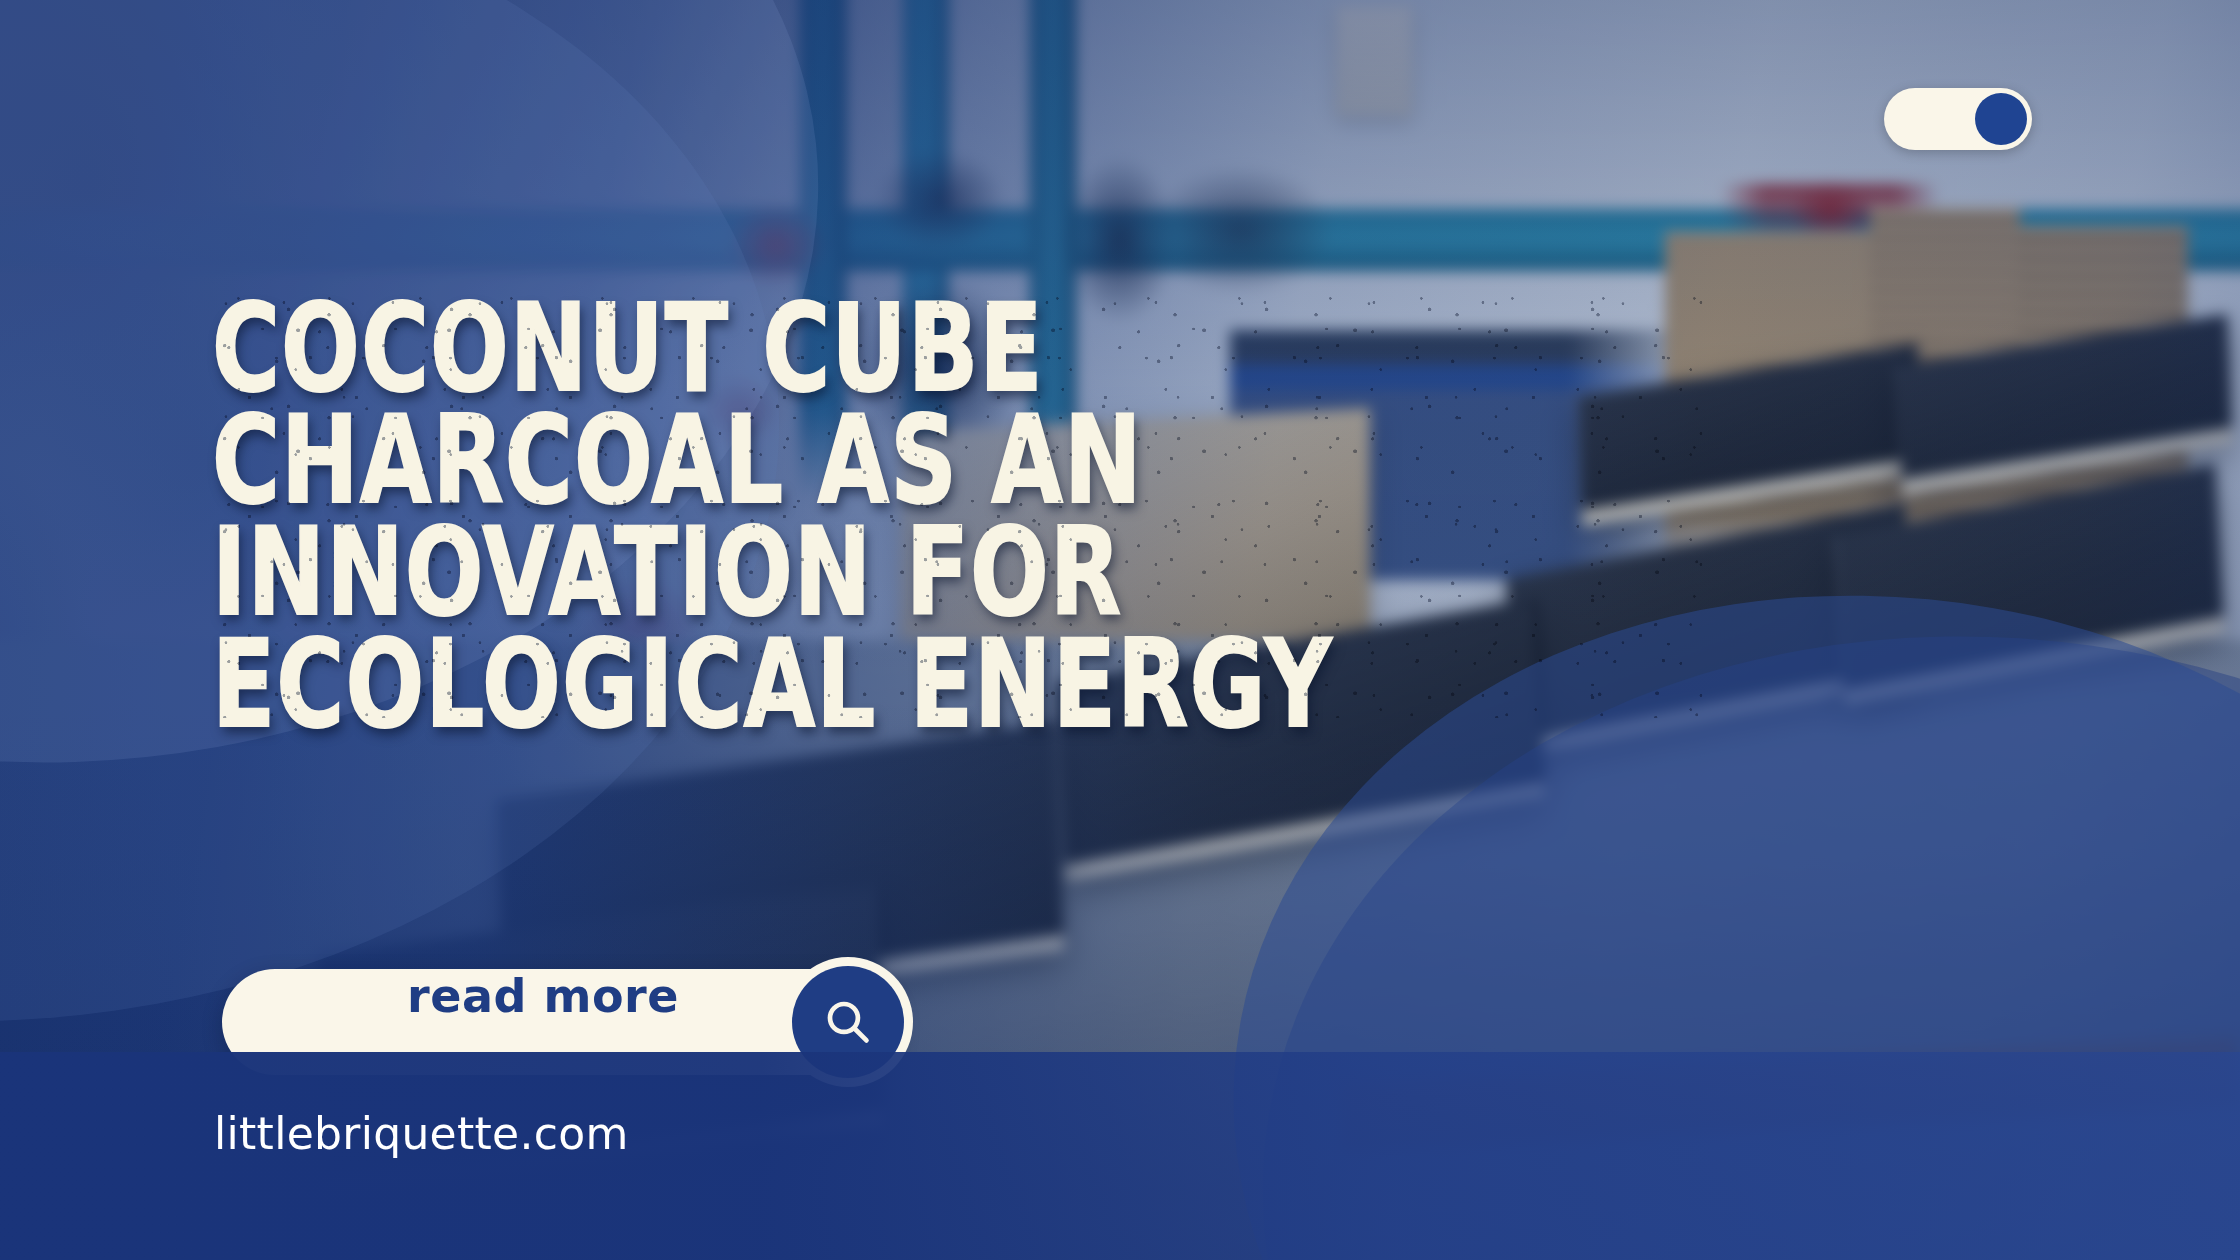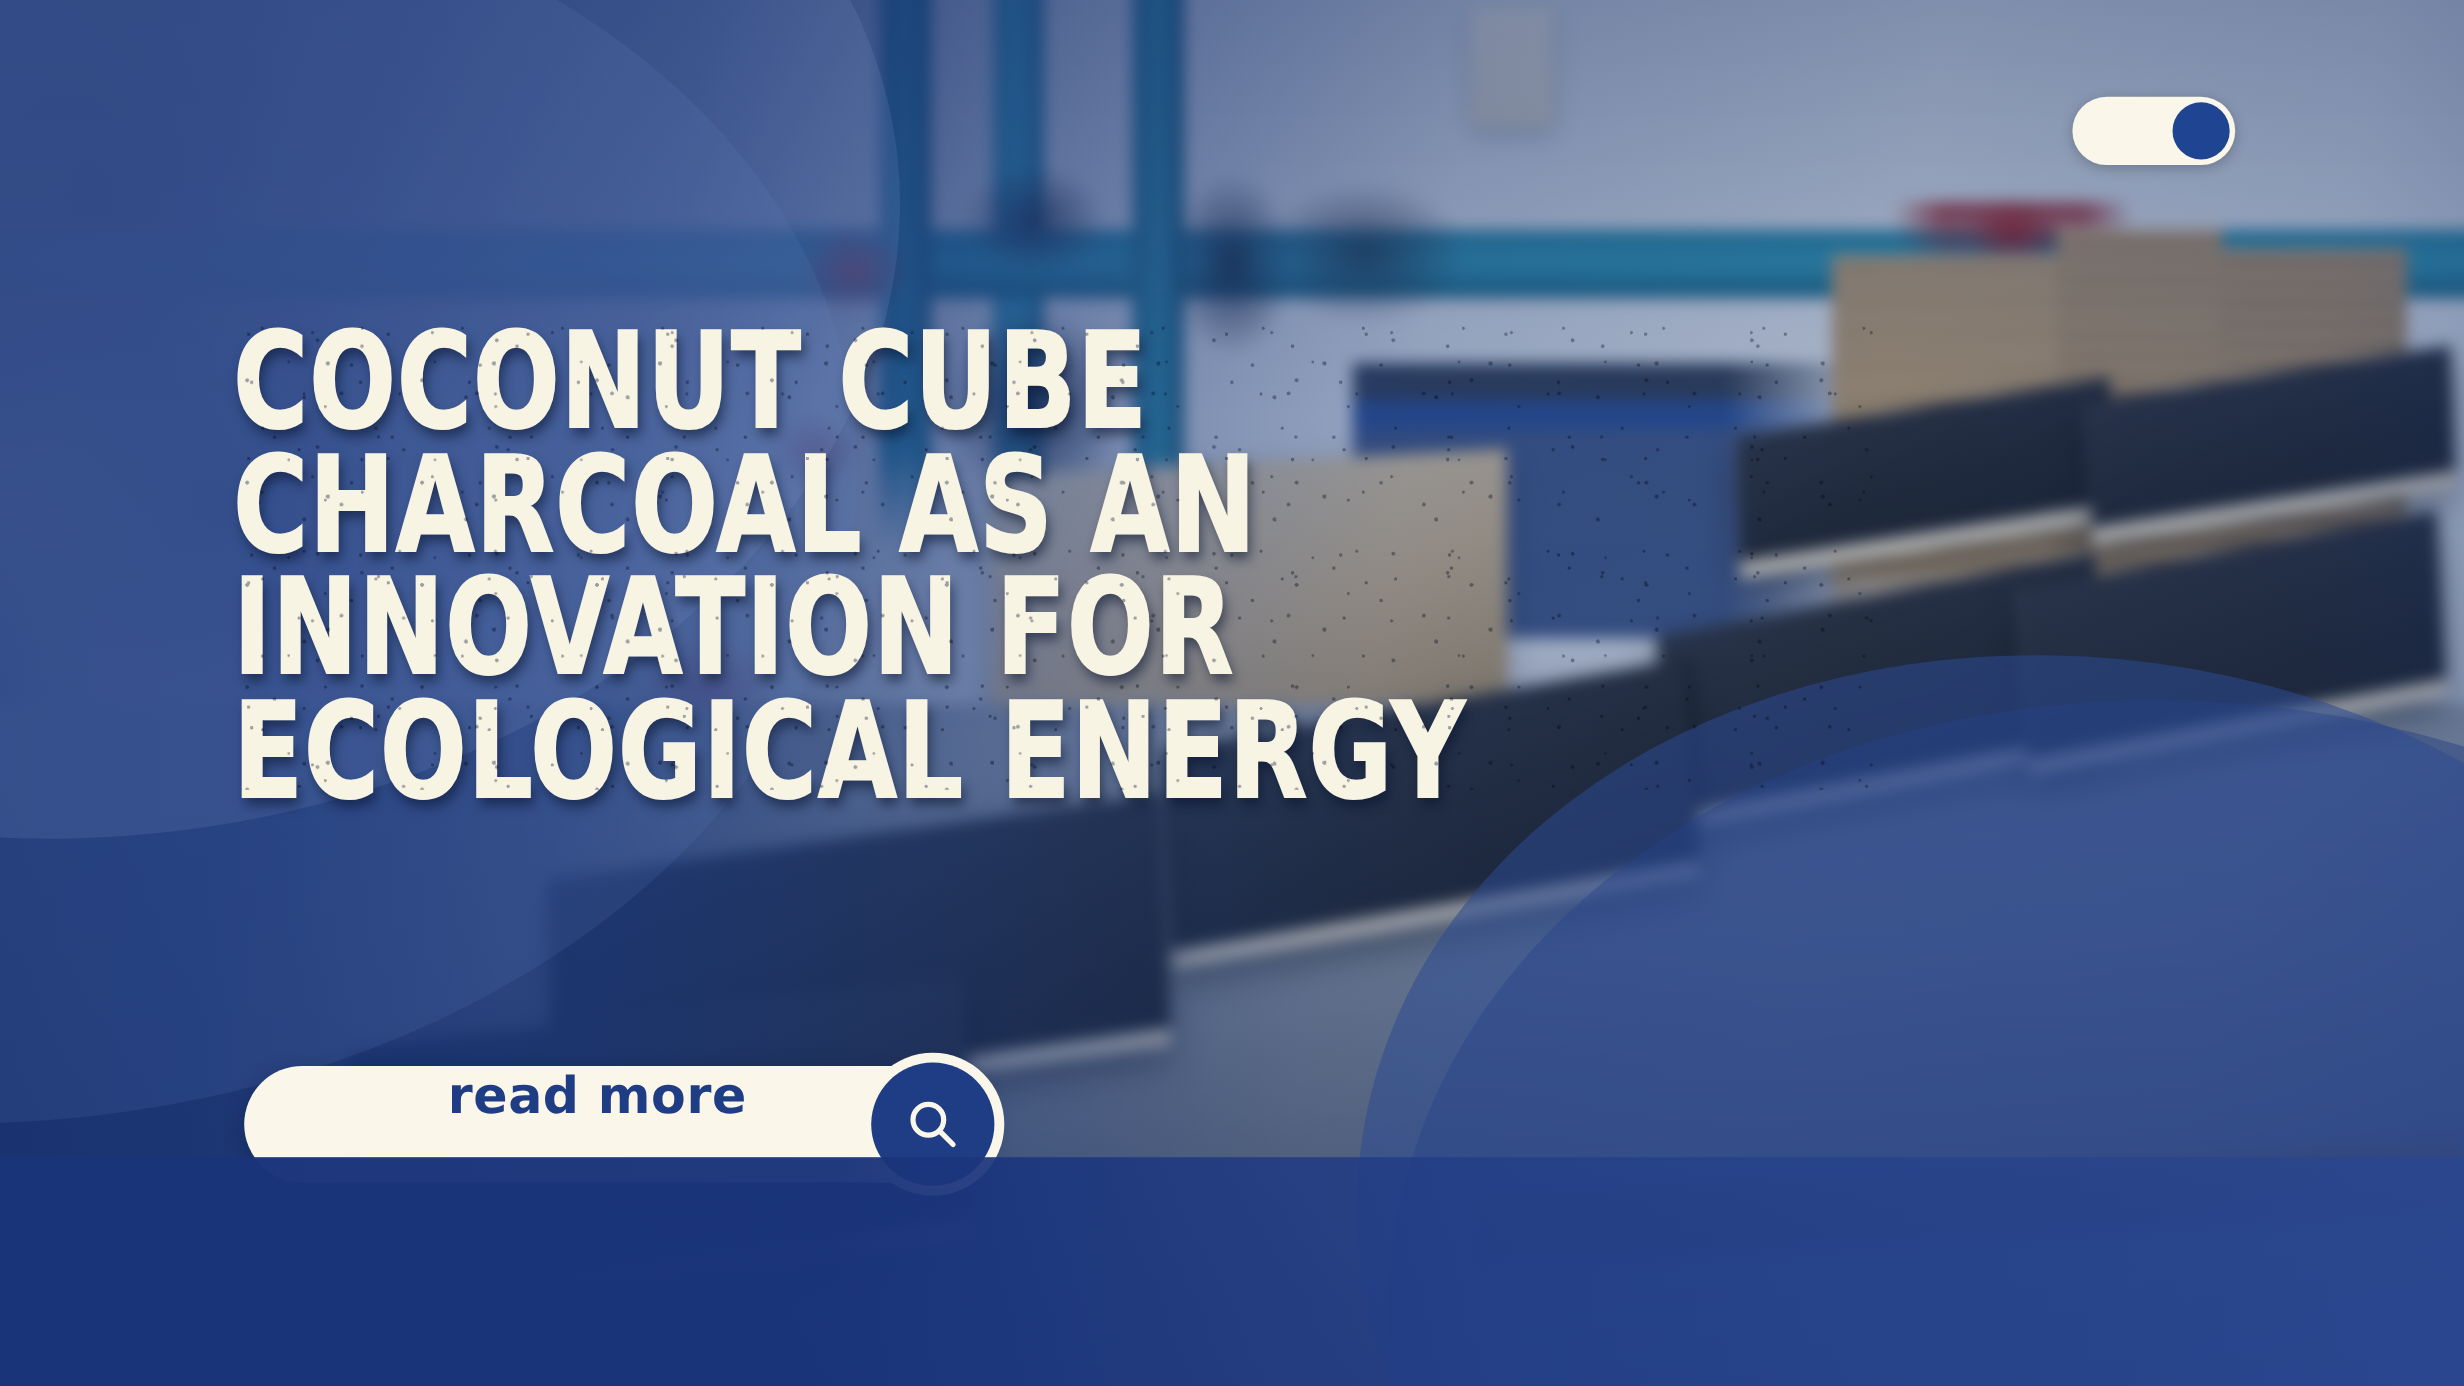--- a/index.html
+++ b/index.html
@@ -344,14 +344,15 @@
     <span class="readmore-label">read more</span>
     <span class="search-badge">
       <svg width="54" height="54" viewBox="0 0 24 24" fill="none" stroke="#FAF6E9" stroke-width="2.1" stroke-linecap="round">
         <circle cx="10.2" cy="10.2" r="6.2"></circle>
         <line x1="14.9" y1="14.9" x2="20.2" y2="20.2"></line>
       </svg>
     </span>
   </div>
 
   <div class="footer"></div>
+  <div class="footer-url">littlebriquette.com</div>
 
 </div>
 
 </body></html>

